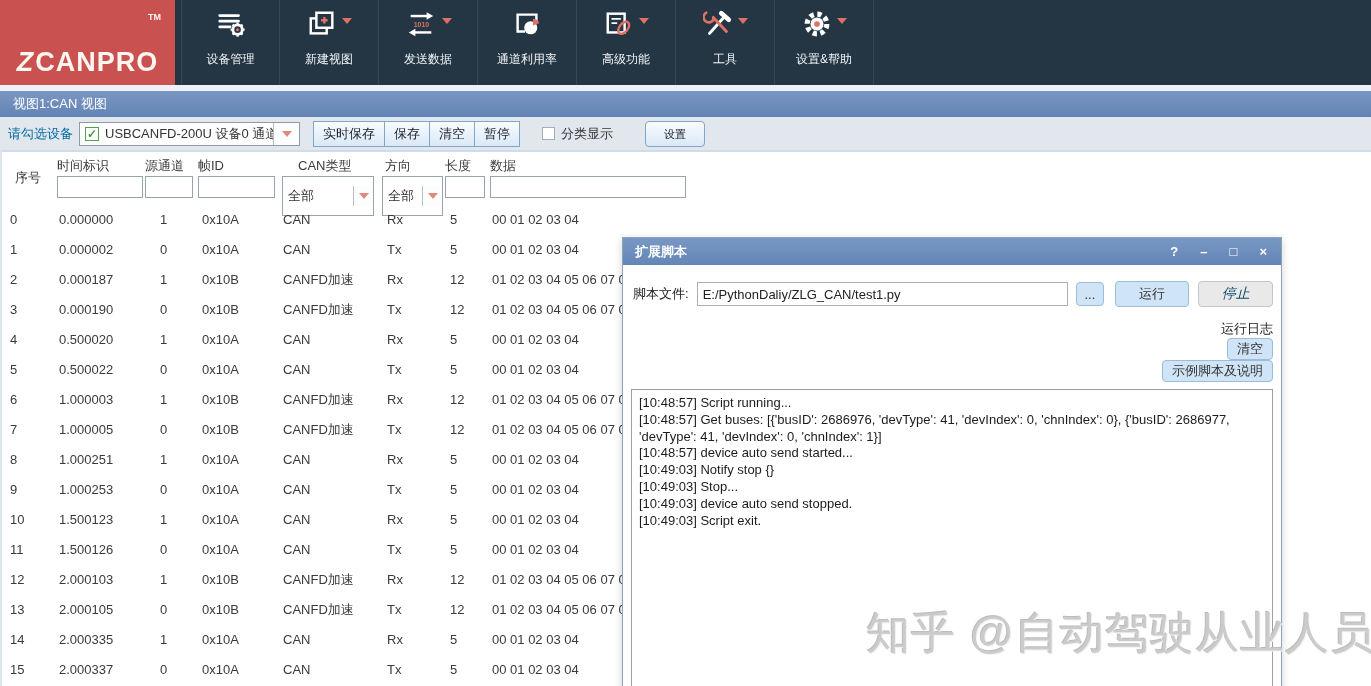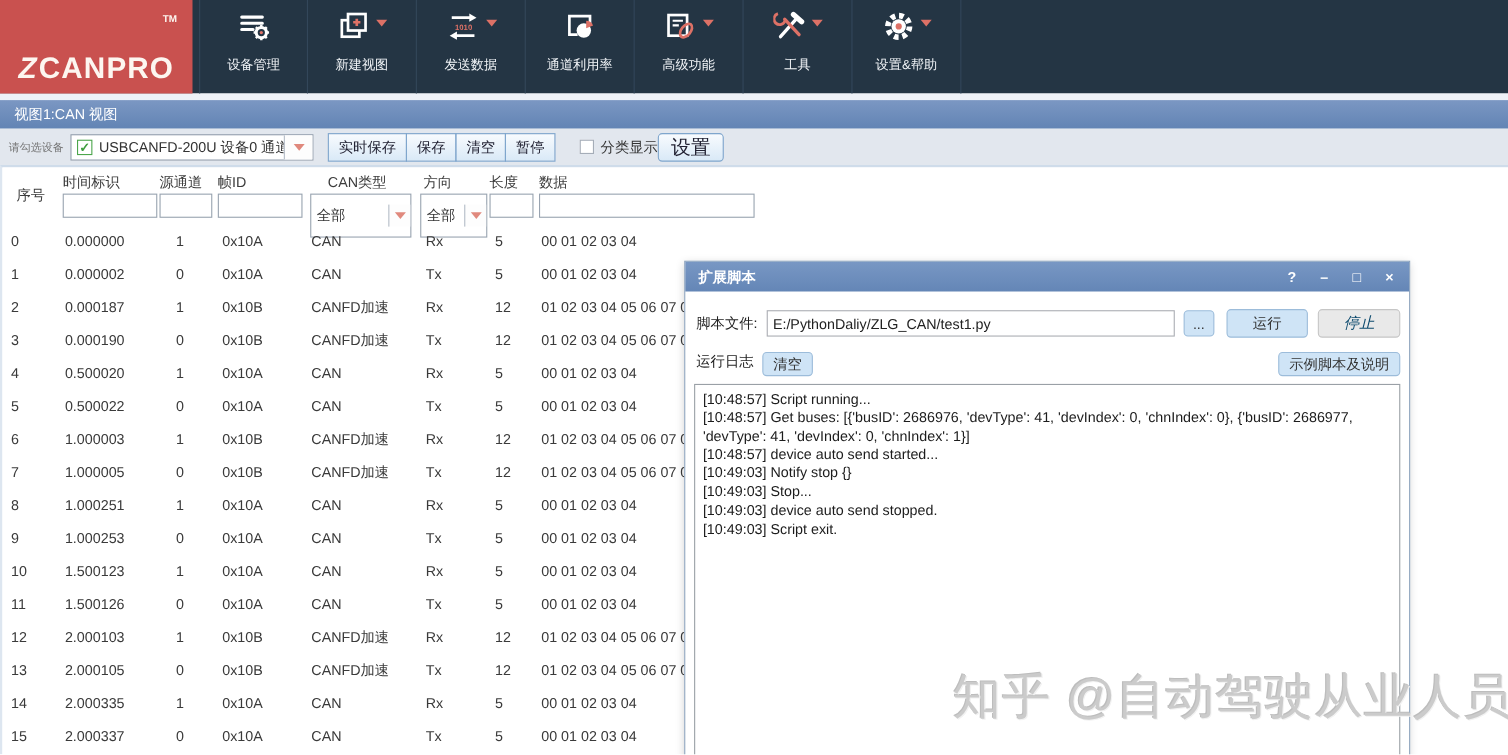--- a/index.html
+++ b/index.html
@@ -22,37 +22,37 @@
               border-top:6px solid #dd7166; margin-left:5px; margin-top:-10px; }
   .tb-label { color:#f2f5f8; font-size:12px; line-height:14px; }
 
   
   .gap-strip { height:6px; background:#eef1f7; }
   .view-titlebar { height:26px; background:linear-gradient(#7b97c3,#6284b4); color:#fff;
                    font-size:13px; line-height:26px; padding-left:13px; }
 
   
   .filter-bar { height:33px; background:#e2e7ee; display:flex; align-items:center; padding-left:8px; }
-  .fb-label { font-size:10px; color:#737373; }
+  .fb-label { font-size:13px; color:#0369a1; }
   .combo { margin-left:6px; height:24px; background:#fff; border:1px solid #8f9bab; display:flex; align-items:center; }
   .combo-check { width:14px; height:14px; border:1px solid #4ca64c; background:#fff; margin-left:5px;
                  color:#3f9e3f; font-size:12px; font-weight:bold; line-height:12px; text-align:center; }
   .combo-text { width:168px; margin-left:6px; font-size:13px; color:#333; white-space:nowrap; overflow:hidden; }
   .combo-arrow-btn { width:26px; height:22px; border-left:1px solid #b4bcc7; display:flex;
                      align-items:center; justify-content:center; background:#fdfdfd; }
   .tri { width:0; height:0; border-left:5px solid transparent; border-right:5px solid transparent;
          border-top:6px solid #e0897d; }
   .btn-group { display:flex; margin-left:14px; }
   .gbtn { height:26px; padding:0 9px; font-size:13px; color:#223; border:1px solid #7fa6cd;
           background:linear-gradient(#f8fbfe,#d9e9f7); margin-left:-1px; line-height:24px; cursor:default; }
   .chk-wrap { display:flex; align-items:center; margin-left:22px; }
   .chk { width:13px; height:13px; border:1px solid #a5adb8; background:#fff; }
   .chk-label { font-size:13px; color:#333; margin-left:6px; }
-  .set-btn { width:60px; height:26px; border:1px solid #7fa6cd; border-radius:4px;
-             background:linear-gradient(#f8fbfe,#d9e9f7); font-size:18px; color:#223; text-align:center; line-height:24px; }
+  .set-btn { margin-left:32px; width:60px; height:26px; border:1px solid #7fa6cd; border-radius:4px;
+             background:linear-gradient(#f8fbfe,#d9e9f7); font-size:11px; color:#223; text-align:center; line-height:24px; }
 
   
   .content { position:relative; height:536px; border-top:2px solid #cfdcea; border-left:2px solid #dde6f0; background:#fff; }
   .thead { position:relative; height:53px; }
   .hl { position:absolute; top:5px; font-size:13px; color:#3c3c3c; white-space:nowrap; }
   .h0 { left:13px; top:17px; } .h1 { left:55px; } .h2 { left:143px; } .h3 { left:196px; }
   .h4 { left:296px; } .h5 { left:383px; } .h6 { left:443px; } .h7 { left:488px; }
   .fin { position:absolute; top:24px; height:22px; border:1px solid #98a3b0; background:#fff; font-size:12px; padding:0 3px; }
   .f-time { left:55px; width:86px; } .f-chan { left:143px; width:48px; } .f-id { left:196px; width:77px; }
   .f-len { left:443px; width:40px; } .f-data { left:488px; width:196px; }
@@ -75,21 +75,21 @@
   .dlg-btn { cursor:default; }
   .dlg-row1 { display:flex; align-items:center; margin:16px 8px 0 10px; }
   .dlg-lbl { font-size:13px; color:#222; white-space:nowrap; }
   .script-input { width:378px; height:24px; border:1px solid #abadb3; font-size:13px; padding:0 5px; margin-left:8px; color:#222; }
   .bluebtn { background:#cfe4f6; border:1px solid #9cbcda; border-radius:4px; color:#333; font-size:13px;
              display:flex; align-items:center; justify-content:center; cursor:default; }
   .browse-btn { width:28px; height:24px; margin-left:8px; }
   .run-btn { width:76px; height:26px; margin-left:11px; }
   .stop-btn { width:76px; height:26px; margin-left:9px; background:#e9e9e9; border:1px solid #c6c6c6;
               border-radius:4px; color:#0c4a6e; font-size:14px; display:flex; align-items:center; justify-content:center;font-style:italic; }
-  .dlg-row2 { display:flex; align-items:flex-start; margin:13px 8px 0 10px; }
+  .dlg-row2 { display:flex; align-items:flex-end; margin:13px 8px 0 10px;flex-direction:column; }
   .clear-btn { width:46px; height:22px; margin-left:8px; }
   .example-btn { height:22px; padding:0 9px; margin-left:auto; }
   .log-box { margin:7px 8px 0 8px; height:346px; border:1px solid #9aa0a6; background:#fff;
              font-size:13px; line-height:16.8px; color:#1c1c1c; padding:5px 7px; white-space:pre-wrap;
              word-break:break-word; overflow:hidden; }
 
   
   .watermark { position:absolute; left:866px; top:604px; z-index:60; font-size:44px; color:#cbcbcb;
                letter-spacing:1px; white-space:nowrap; text-shadow:1px 1px 0 #f2f2f2, -1px -1px 0 #bdbdbd; }
 </style>

